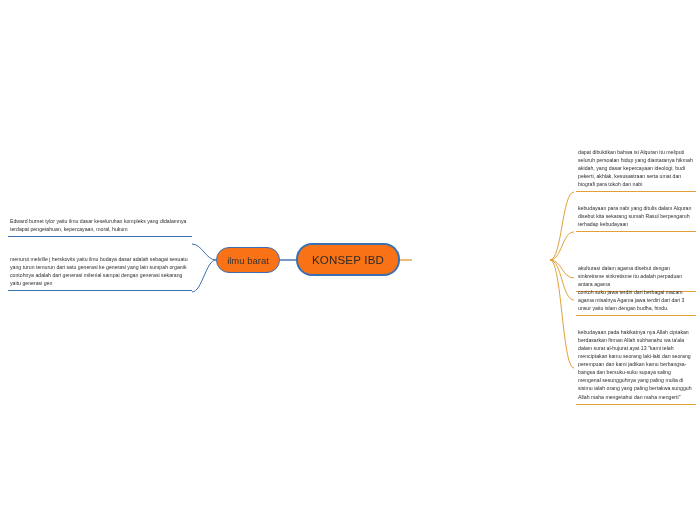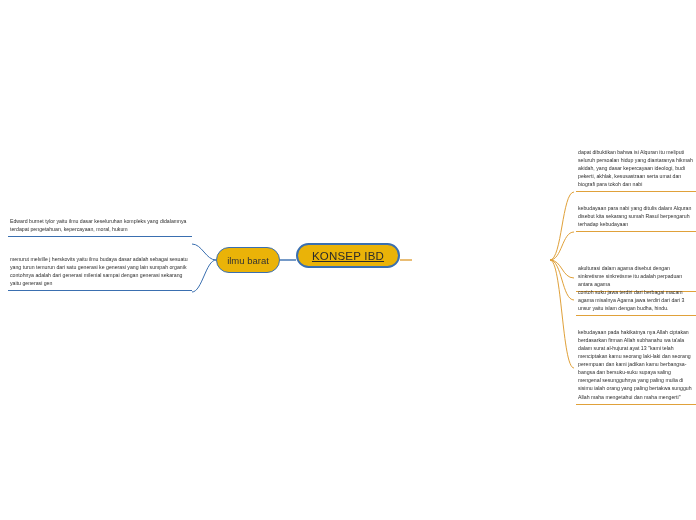--- a/index.html
+++ b/index.html
@@ -27,34 +27,33 @@
     height: 520px;
     pointer-events: none;
   }
   .node {
     position: absolute;
     box-sizing: border-box;
     display: flex;
     align-items: center;
     justify-content: center;
     border-radius: 14px;
-    background: #eab308;
+    background: #f97316;
     text-align: center;
   }
   .node-central {
     left: 296px;
     top: 243px;
     width: 104px;
-    height: 25px;
+    height: 33px;
     border: 2px solid #3a6fb0;
     border-radius: 16px;
     font-size: 11.5px;
     color: #2b2b2b;
     letter-spacing: 0.2px;
-    text-decoration: underline;
   }
   .node-branch {
     height: 26px;
     border-radius: 13px;
     font-size: 9.5px;
     color: #333333;
   }
   .node-left-main {
     left: 216px;
     top: 247px;

